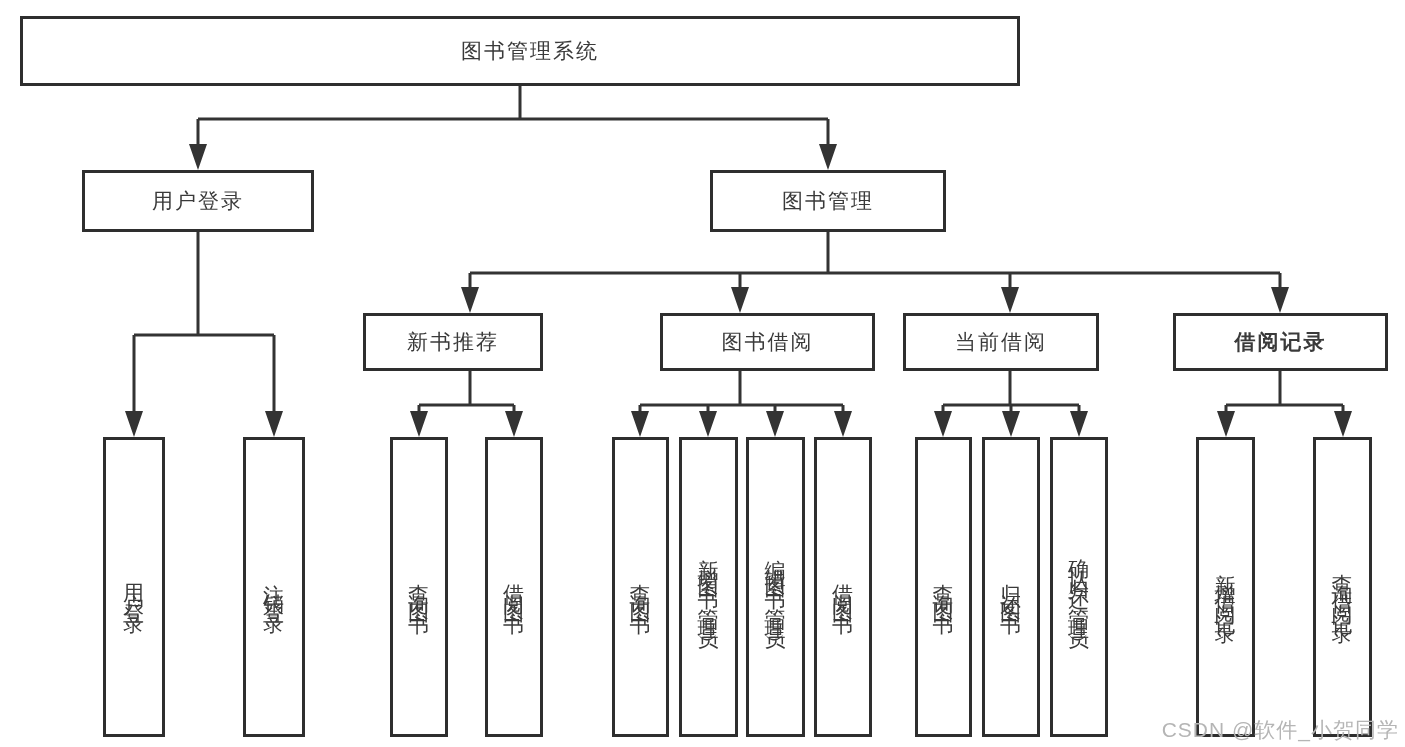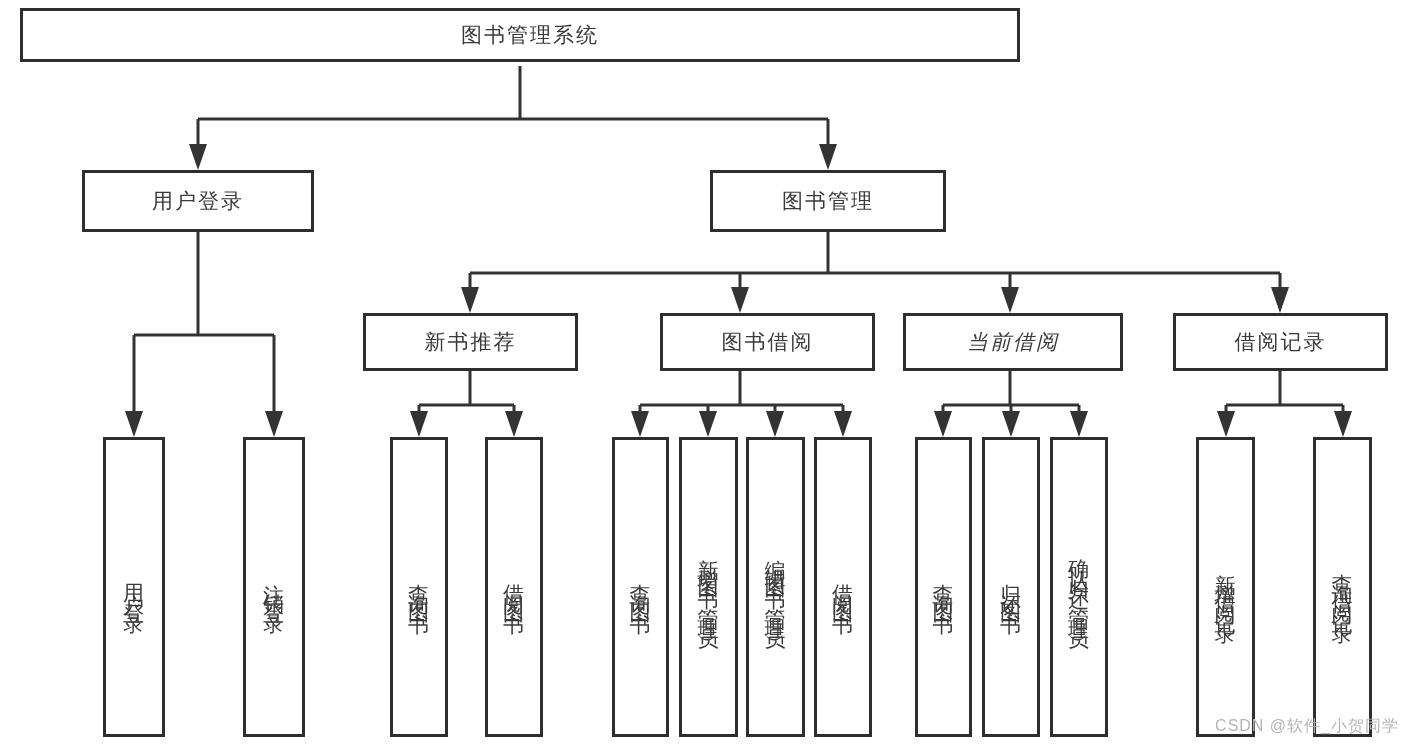--- a/index.html
+++ b/index.html
@@ -50,47 +50,47 @@
   }
   .vnode span {
     writing-mode: vertical-rl;
     text-orientation: mixed;
     font-size: 21px;
     letter-spacing: 10px;
     line-height: 1;
     color: var(--text, #3a3a3a);
   }
   
-  .n-root  { left: 20px;   top: 8px;  width: 1000px; height: 54px; padding-left: 20px; }
+  .n-root  { left: 20px;   top: 16px;  width: 1000px; height: 70px; padding-left: 20px; }
   .n-b0    { left: 82px;   top: 170px; width: 232px;  height: 62px; }
   .n-b1    { left: 710px;  top: 170px; width: 236px;  height: 62px; font-family: Liberation Serif, serif; }
-  .n-c0    { left: 363px;  top: 313px; width: 215px;  height: 58px; align-items: center; }
+  .n-c0    { left: 363px;  top: 313px; width: 180px;  height: 58px; align-items: center; }
   .n-c1    { left: 660px;  top: 313px; width: 215px;  height: 58px; }
-  .n-c2    { left: 903px;  top: 313px; width: 220px;  height: 58px; font-style: italic; }
-  .n-c3    { left: 1173px; top: 313px; width: 215px;  height: 58px; }
+  .n-c2    { left: 903px;  top: 313px; width: 196px;  height: 58px; }
+  .n-c3    { left: 1173px; top: 313px; width: 215px;  height: 58px; font-weight: bold; }
   
   .leaf { top: 437px; height: 300px; }
   .n-lf0  { left: 103px;  width: 62px; }
   .n-lf1  { left: 243px;  width: 62px; }
   .n-lf2  { left: 390px;  width: 58px; }
   .n-lf3  { left: 485px;  width: 58px; }
   .n-lf4  { left: 612px;  width: 57px; }
   .n-lf5  { left: 679px;  width: 59px; }
   .n-lf6  { left: 746px;  width: 59px; }
   .n-lf7  { left: 814px;  width: 58px; }
   .n-lf8  { left: 915px;  width: 57px; }
   .n-lf9  { left: 982px;  width: 58px; }
   .n-lf10 { left: 1050px; width: 58px; }
   .n-lf11 { left: 1196px; width: 59px; }
   .n-lf12 { left: 1313px; width: 59px; }
   .watermark {
     position: absolute;
     right: 6px;
     top: 716px;
-    font-size: 16px;
+    font-size: 21px;
     color: var(--watermark, #b5b5b5);
     letter-spacing: 1px;
     z-index: 5;
   }
 </style>
 </head>
 <body>
 
 <div class="canvas">
 

